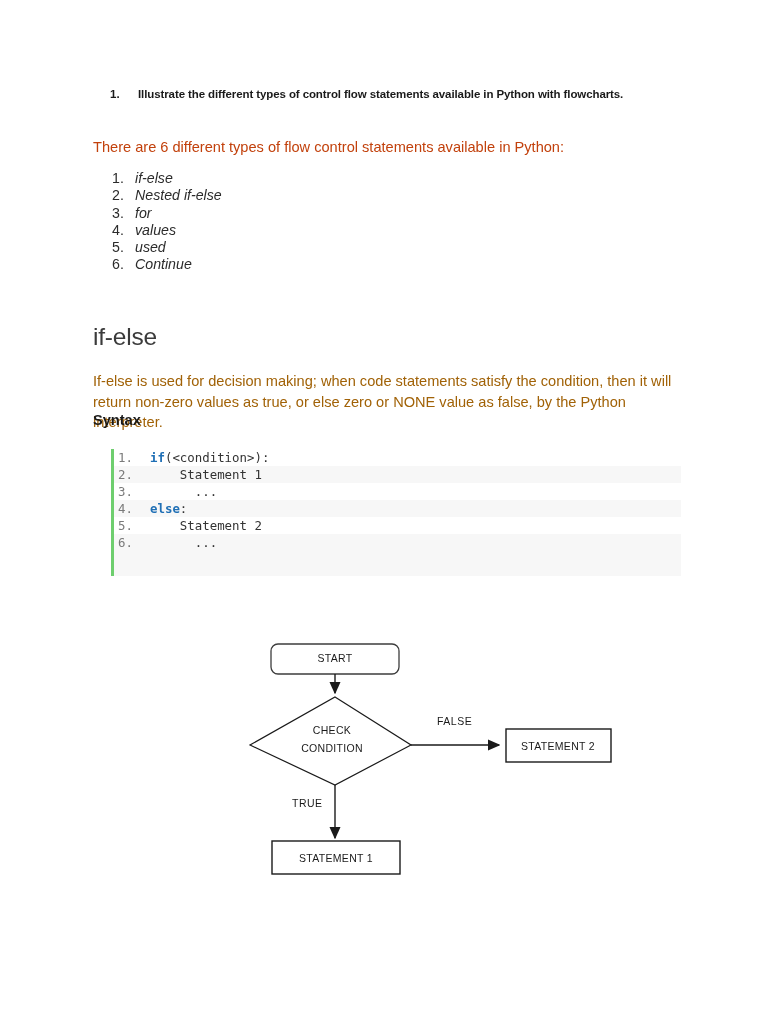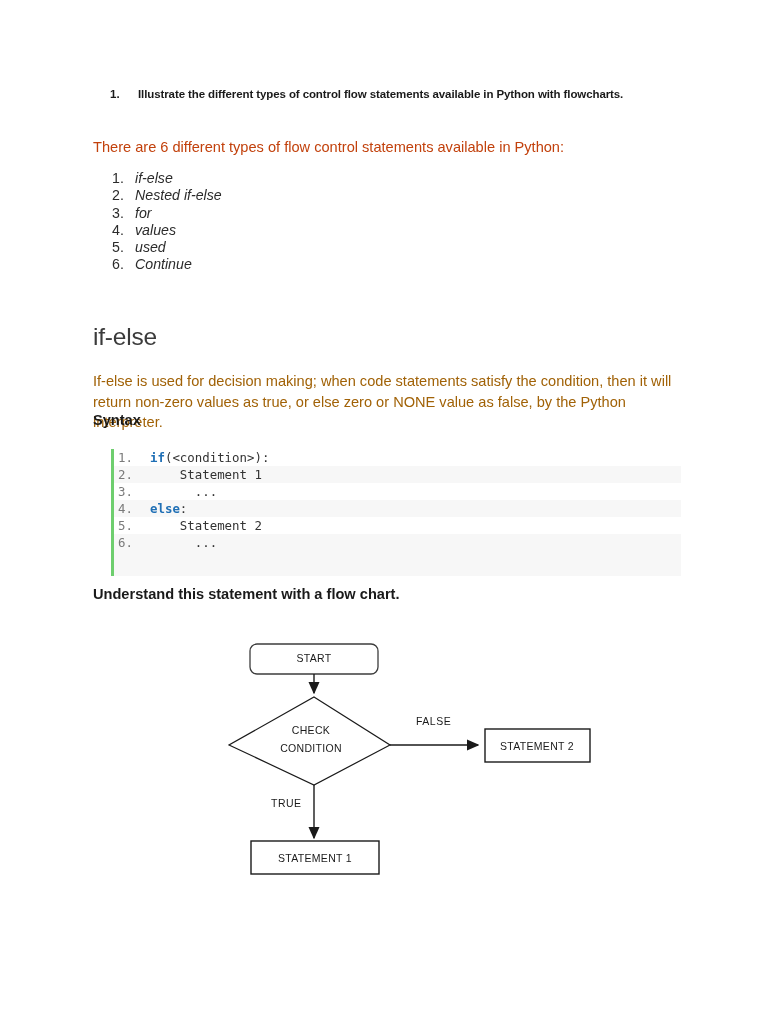--- a/index.html
+++ b/index.html
@@ -168,21 +168,21 @@
     left: 93px;
     top: 586px;
     font-size: 14.6px;
     font-weight: bold;
     color: #1a1a1a;
   }
 
   
   .flowchart {
     position: absolute;
-    left: 220px;
+    left: 241px;
     top: 630px;
     width: 400px;
     height: 260px;
   }
   .flowchart svg {
     display: block;
   }
   .fc-label {
     font-family: "Liberation Sans", sans-serif;
     font-size: 10.5px;
@@ -264,21 +264,20 @@
       <span class="code-gutter">5.</span>
       <span class="code-content"><span class="kw"></span><span>    Statement 2</span></span>
     </div>
     <div class="code-line alt">
       <span class="code-gutter">6.</span>
       <span class="code-content"><span class="kw"></span><span>      ...</span></span>
     </div>
     <div class="code-tail"></div>
   </div>
 
-  <div class="understand-line">Understand this statement with a flow chart.</div>
 
   <div class="flowchart">
     <svg width="400" height="260" viewBox="0 0 400 260" xmlns="http://www.w3.org/2000/svg">
       <defs>
         <marker id="arrowhead" markerWidth="9" markerHeight="8" refX="8" refY="4" orient="auto">
           <polygon points="0 0, 9 4, 0 8" fill="#1a1a1a"></polygon>
         </marker>
       </defs>
 
       <rect x="30" y="14" width="128" height="30" rx="7" ry="7" fill="#ffffff" stroke="#3d3d3d" stroke-width="1.3"></rect>

